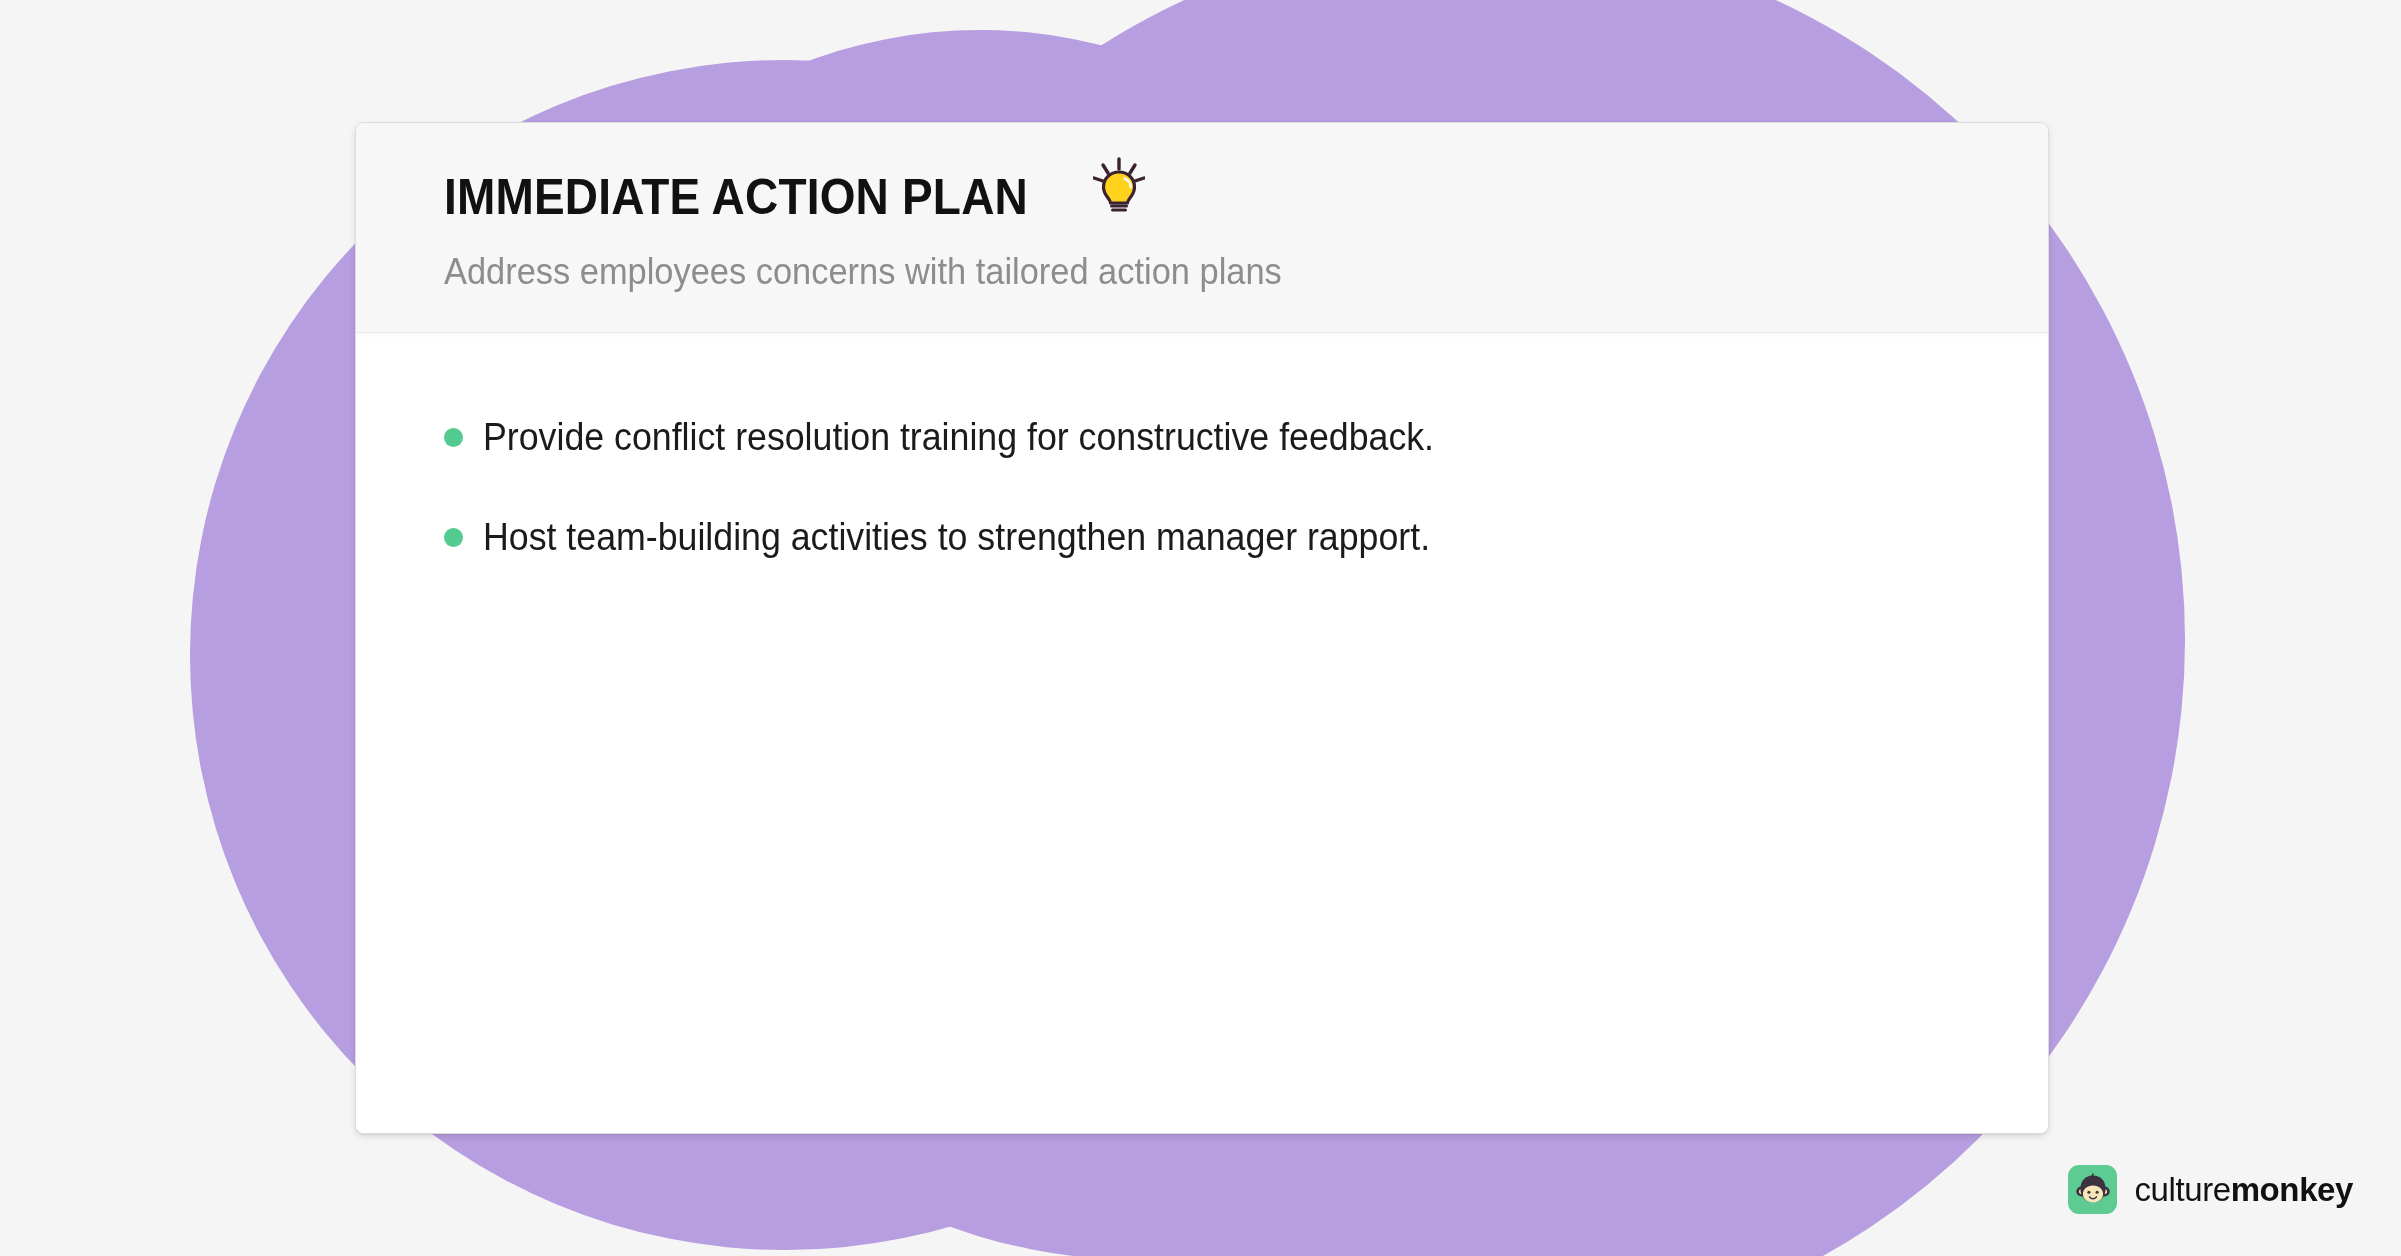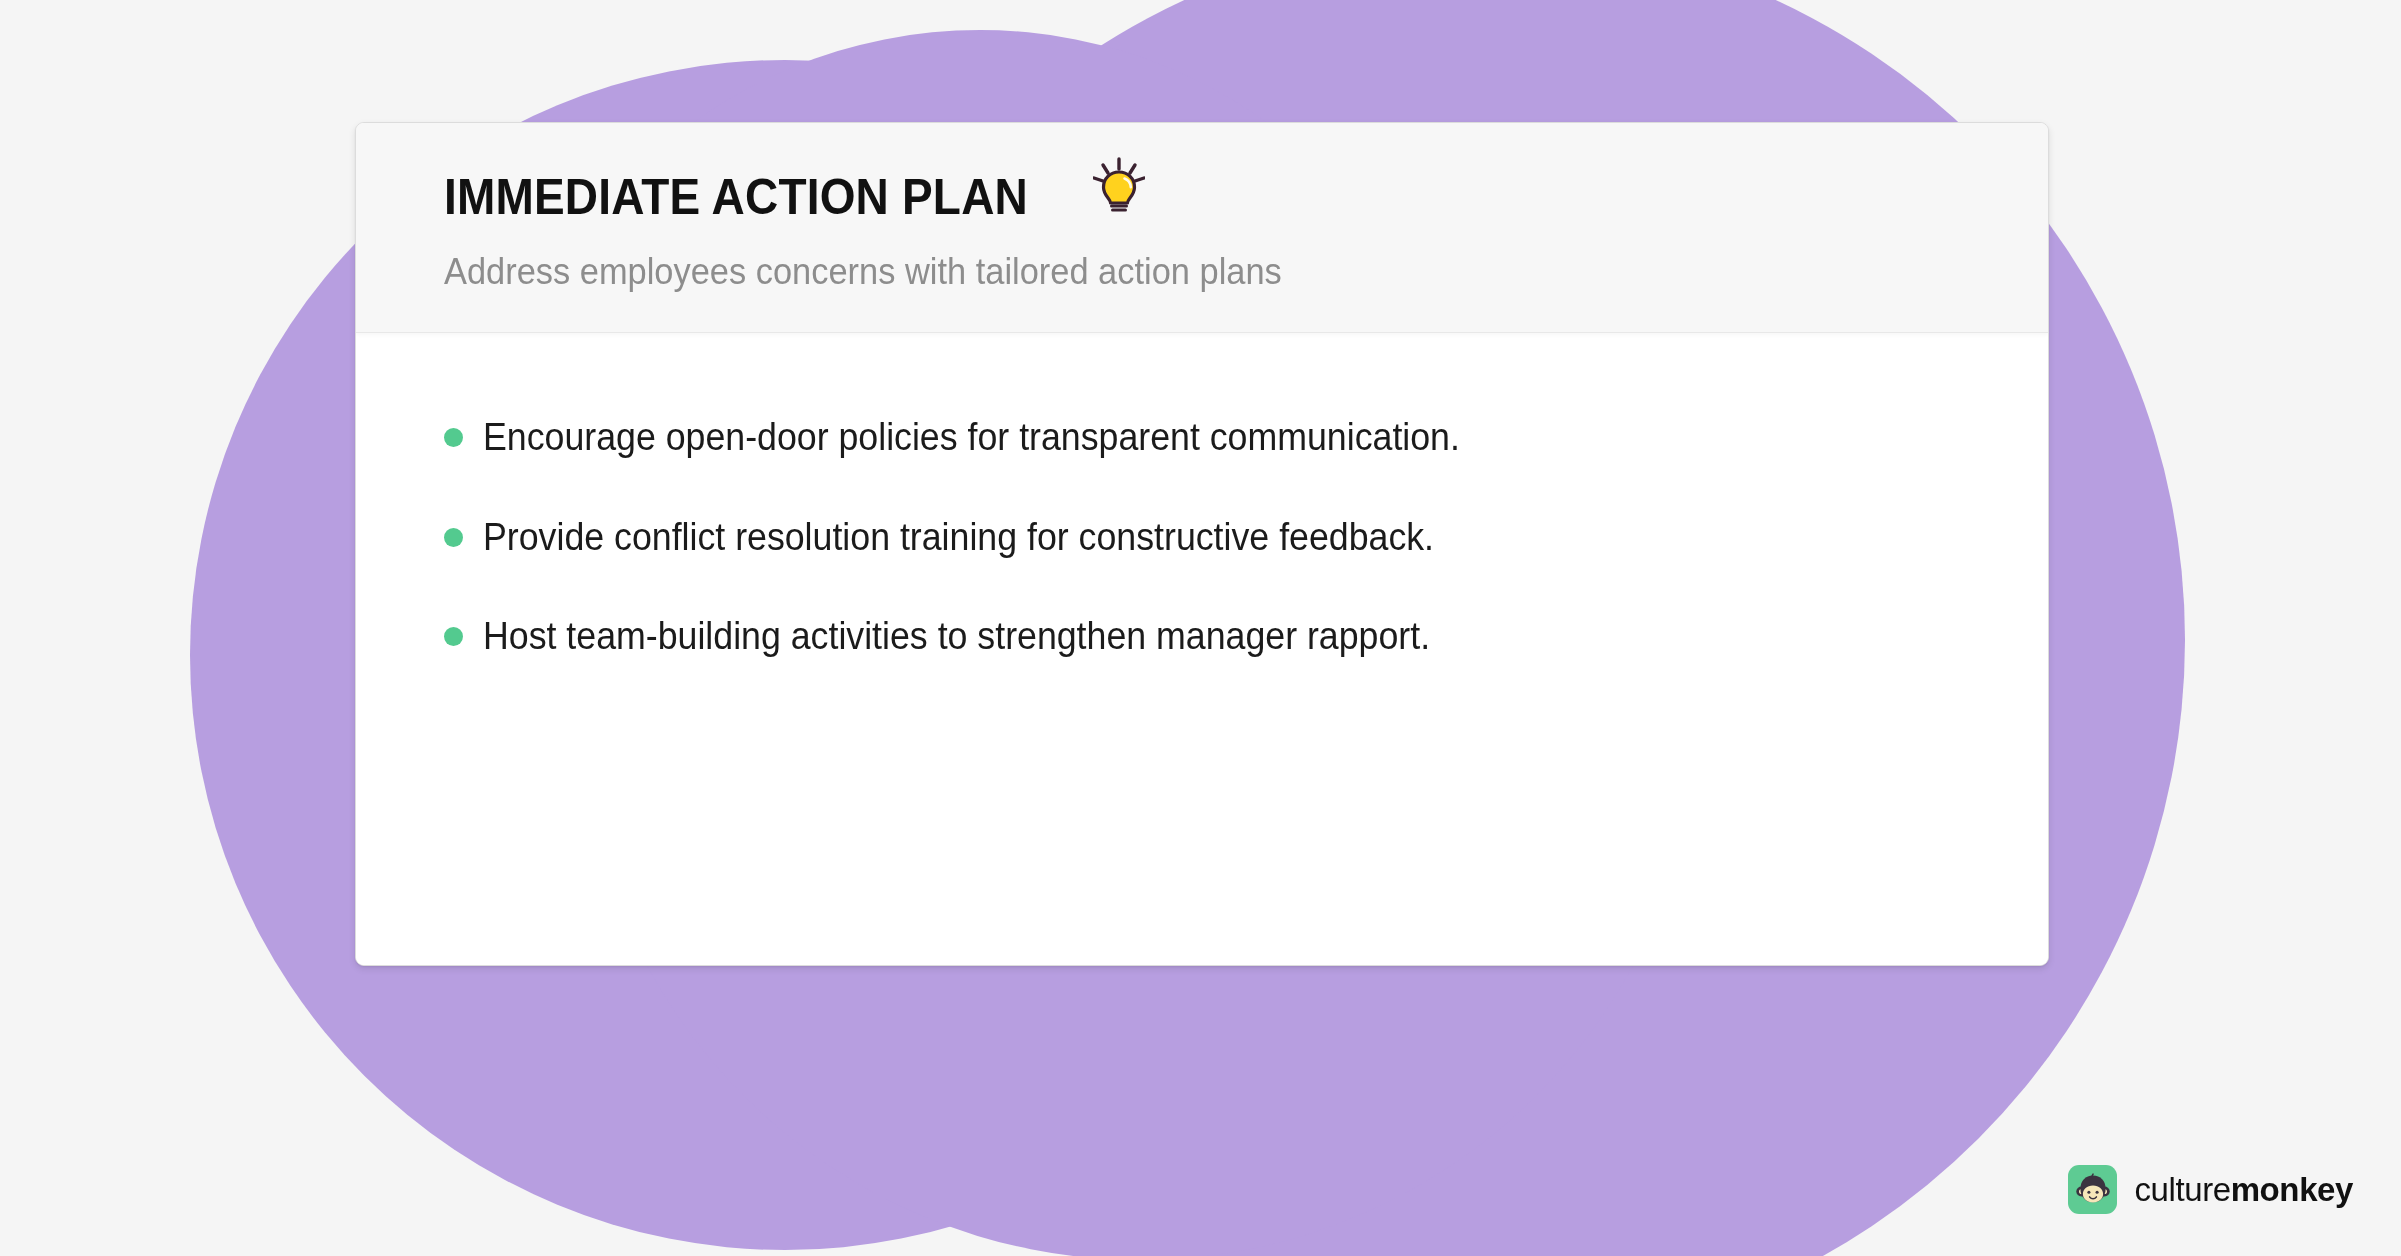--- a/index.html
+++ b/index.html
@@ -23,21 +23,21 @@
     z-index: 0;
     pointer-events: none;
   }
 
   
   #action-plan-card {
     position: absolute;
     left: 355px;
     top: 122px;
     width: 1694px;
-    height: 844px;
+    height: 1012px;
     z-index: 2;
     background: #ffffff;
     border: 1px solid #dcdcdc;
     border-radius: 9px;
     box-shadow: 0 3px 7px rgba(0,0,0,0.10), 0 1px 2px rgba(0,0,0,0.06);
     overflow: hidden;
     display: flex;
     flex-direction: column;
   }
 
@@ -198,24 +198,20 @@
         </g>
       </svg>
     </div>
     <p id="card-subtitle">Address employees concerns with tailored action plans</p>
   </header>
 
   <div id="card-body">
     <ul id="action-item-list">
       <li class="action-item">
         <span class="action-bullet"></span>
-        <span class="action-text">Encourage open-door policies for transparent communication.</span>
-      </li>
-      <li class="action-item">
-        <span class="action-bullet"></span>
         <span class="action-text">Provide conflict resolution training for constructive feedback.</span>
       </li>
       <li class="action-item">
         <span class="action-bullet"></span>
         <span class="action-text">Host team-building activities to strengthen manager rapport.</span>
       </li>
     </ul>
   </div>
 
 </section>

